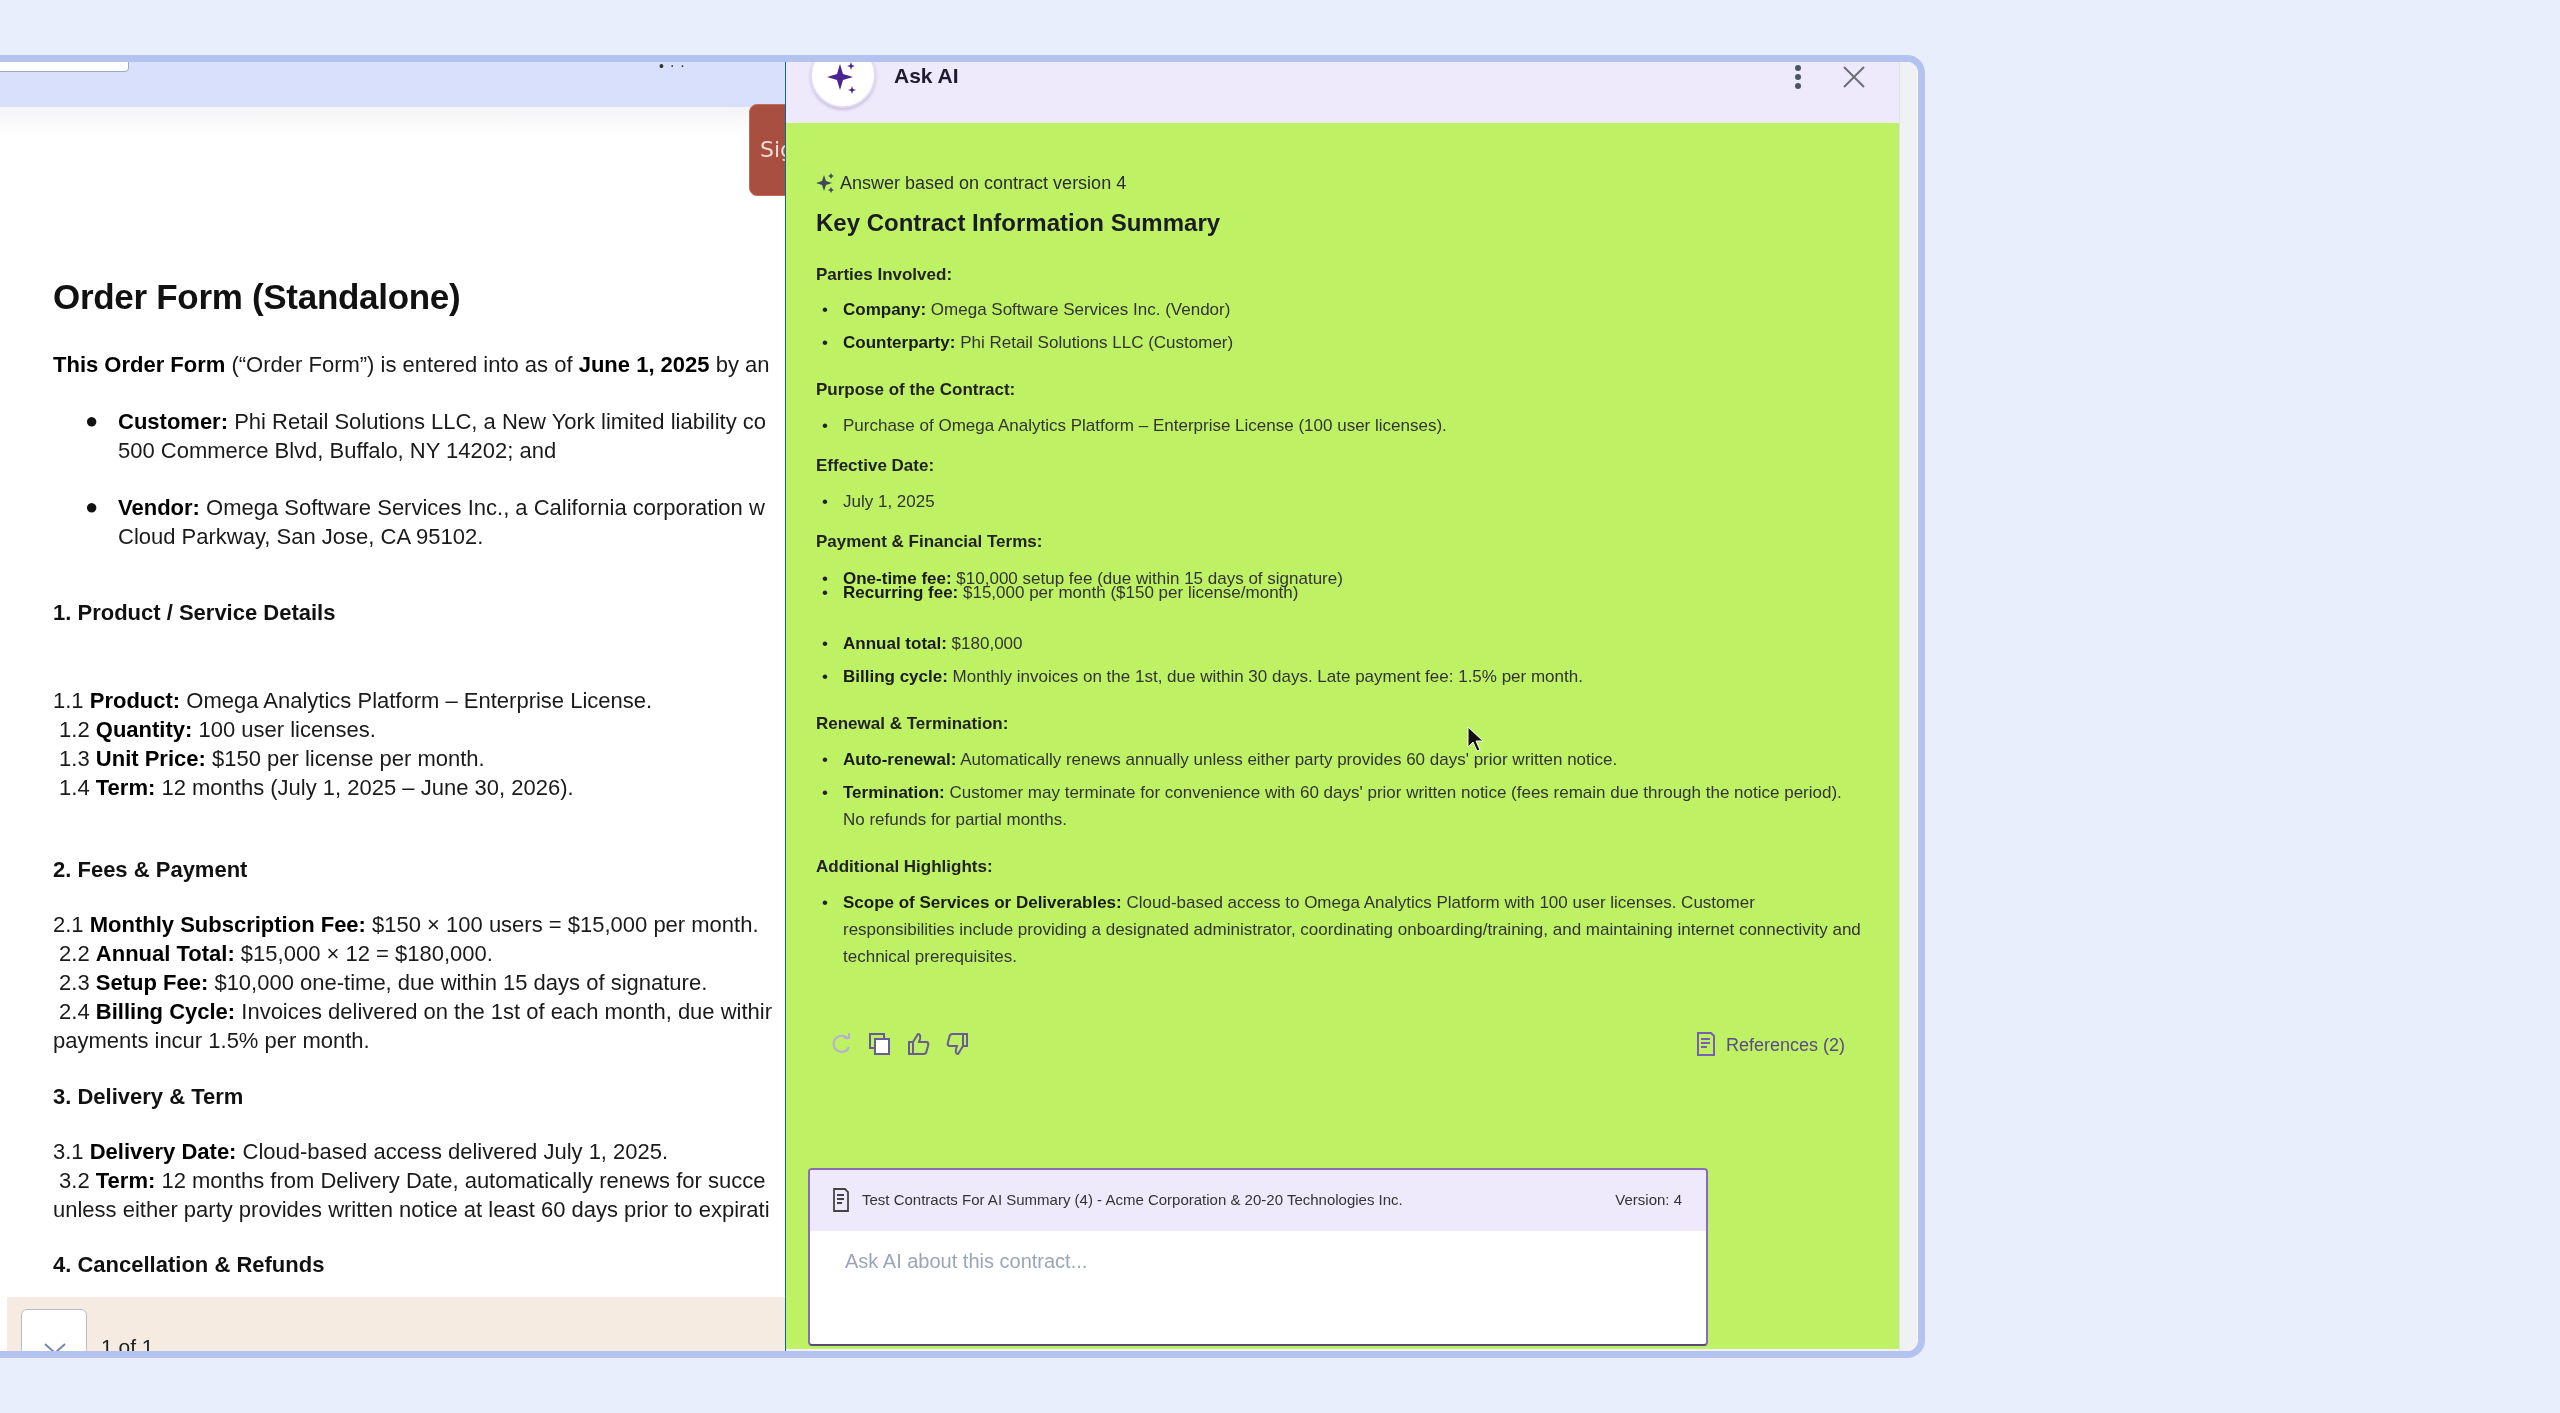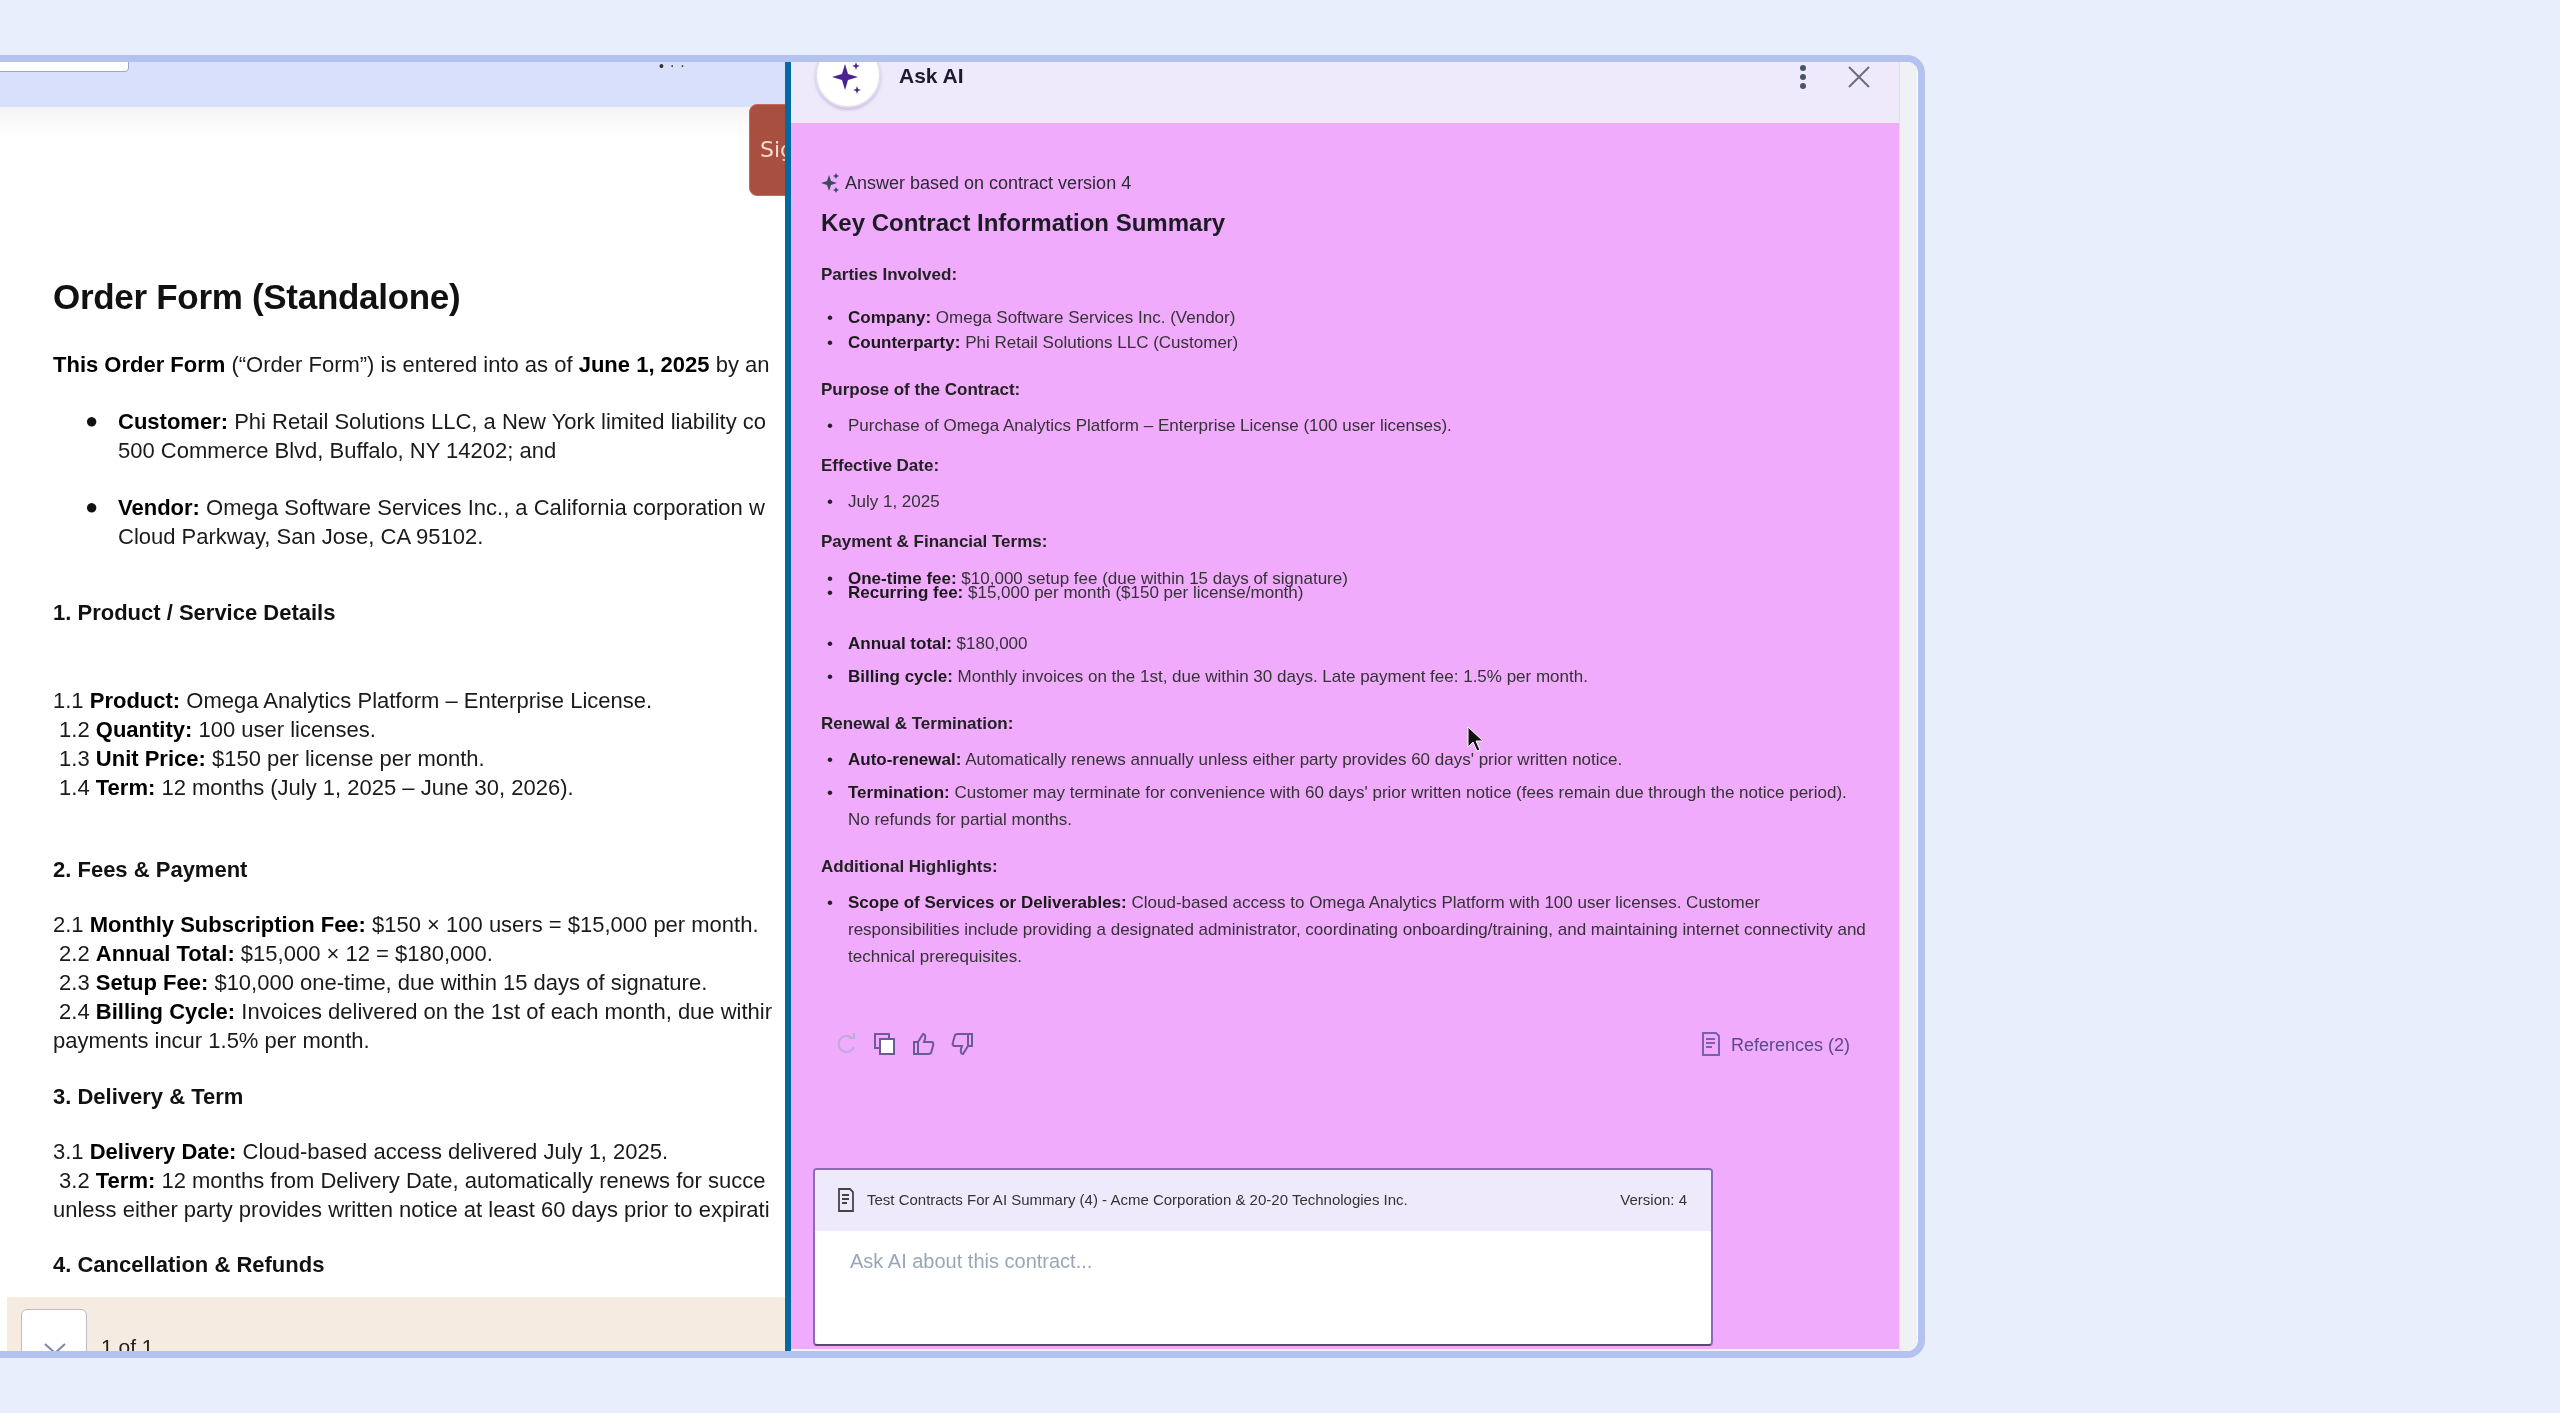--- a/index.html
+++ b/index.html
@@ -33,21 +33,21 @@
   .bullet { position: absolute; left: 32px; font-size: 22px; }
   .doc-footer { position: absolute; left: 8px; top: 1235px; width: 100%; height: 68px; background: #f5ebe0; }
   .page-select {
     position: absolute; left: 14px; top: 12px; width: 66px; height: 60px; background: #fff;
     border: 1px solid #b8bdc8; border-radius: 6px;
   }
   .page-select svg { position: absolute; left: 21px; top: 32px; }
   .page-count { position: absolute; left: 94px; top: 38px; font-size: 21px; color: #222; }
 
   
-  .ai-panel { position: absolute; left: 786px; top: 0; width: 1114px; height: 100%; background: #f0abfc; border-left: 6px solid #0369a1; }
+  .ai-panel { position: absolute; left: 786px; top: 0; width: 1114px; height: 100%; background: #bef264; border-left: 1px solid #0369a1; }
   .ai-header { position: absolute; left: 0; top: 0; width: 100%; height: 61px; background: #efeafb; }
   .ai-avatar {
     position: absolute; left: 24px; top: -20px; width: 66px; height: 66px; border-radius: 50%;
     background: #fff; border: 2px solid #e3ddf1; box-shadow: 0 2px 3px rgba(90,60,140,0.25);
   }
   .ai-avatar svg { position: absolute; left: 14px; top: 18px; }
   .ai-title { position: absolute; left: 108px; top: 2px; font-size: 21px; font-weight: bold; color: #1e1b2e; }
   .kebab { position: absolute; left: 1006px; top: 3px; width: 12px; height: 26px; cursor: pointer; }
   .kebab span { display: block; width: 6px; height: 6px; border-radius: 50%; background: #4a5568; margin: 0 auto 3px; }
   .close-x { position: absolute; left: 1055px; top: 2px; width: 26px; height: 26px; cursor: pointer; }
@@ -175,21 +175,21 @@
         <svg width="20" height="20" viewBox="0 0 20 20">
           <path d="M8 2 L10 8 L16 10 L10 12 L8 18 L6 12 L0 10 L6 8 Z" fill="#3c4a5c"></path>
           <path d="M15 0 L16 2 L18 3 L16 4 L15 6 L14 4 L12 3 L14 2 Z" fill="#3c4a5c"></path>
           <path d="M15 14 L16 16 L18 17 L16 18 L15 20 L14 18 L12 17 L14 16 Z" fill="#3c4a5c"></path>
         </svg><span>Answer based on contract version 4</span>
       </div>
 
       <div class="summary-title">Key Contract Information Summary</div>
 
       <div class="sec-h" style="top:113px;">Parties Involved:</div>
-      <div class="ai-li" style="top:152px;"><b>Company:</b><span> Omega Software Services Inc. (Vendor)</span></div>
+      <div class="ai-li" style="top:144px;"><b>Company:</b><span> Omega Software Services Inc. (Vendor)</span></div>
       <div class="ai-li" style="top:177px;"><b>Counterparty:</b><span> Phi Retail Solutions LLC (Customer)</span></div>
 
       <div class="sec-h" style="top:228px;">Purpose of the Contract:</div>
       <div class="ai-li" style="top:260px;"><span>Purchase of Omega Analytics Platform – Enterprise License (100 user licenses).</span></div>
 
       <div class="sec-h" style="top:304px;">Effective Date:</div>
       <div class="ai-li" style="top:336px;"><span>July 1, 2025</span></div>
 
       <div class="sec-h" style="top:380px;">Payment &amp; Financial Terms:</div>
       <div class="ai-li" style="top:413px;"><b>One-time fee:</b><span> $10,000 setup fee (due within 15 days of signature)</span></div>

